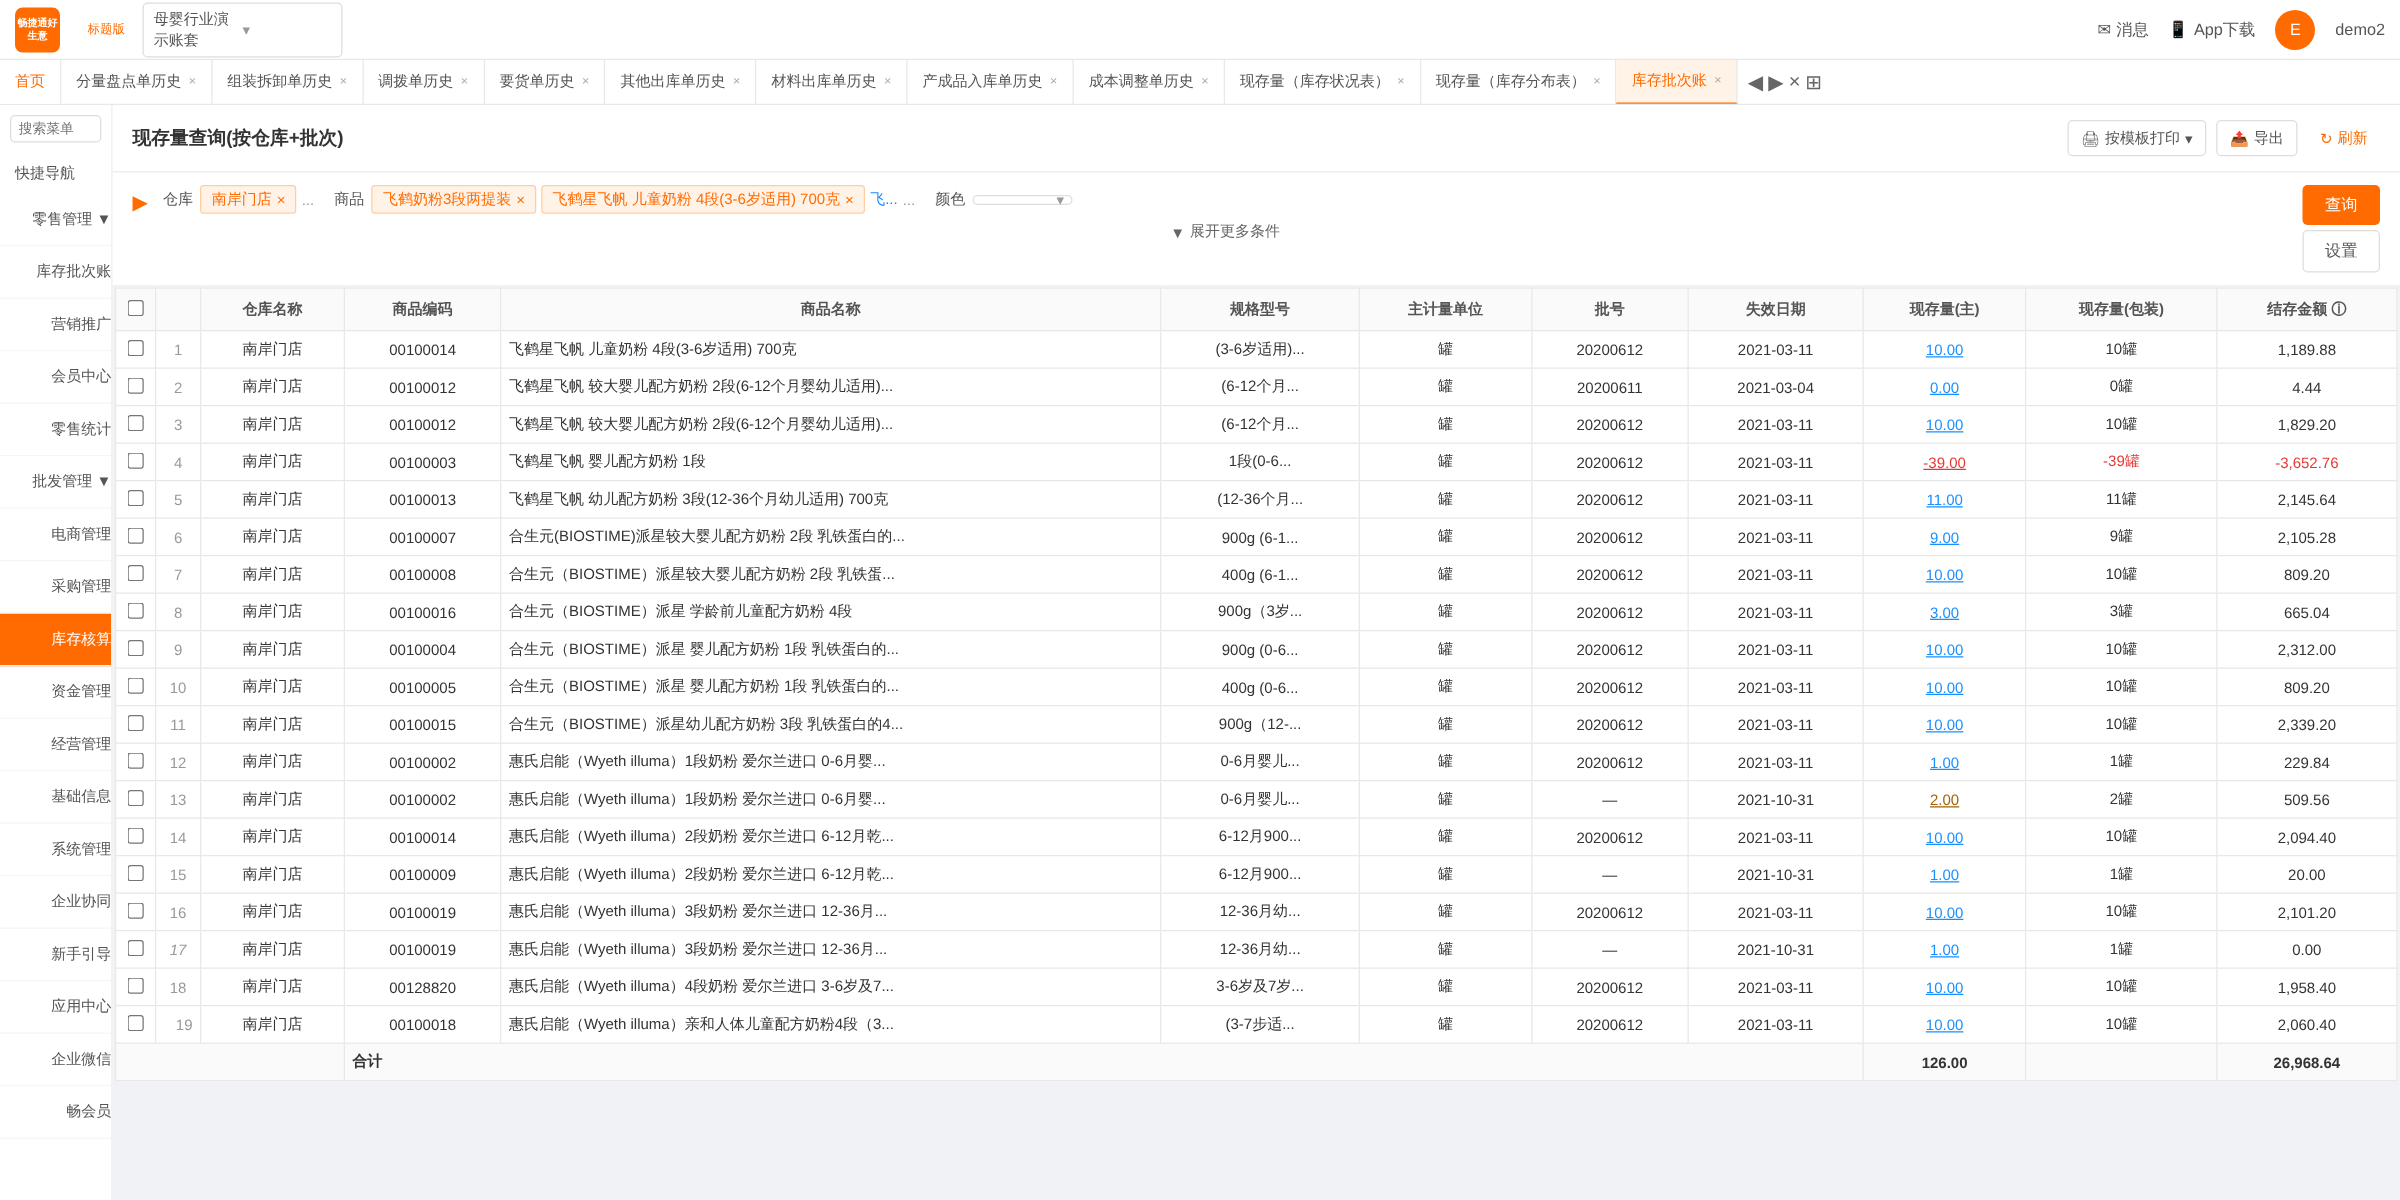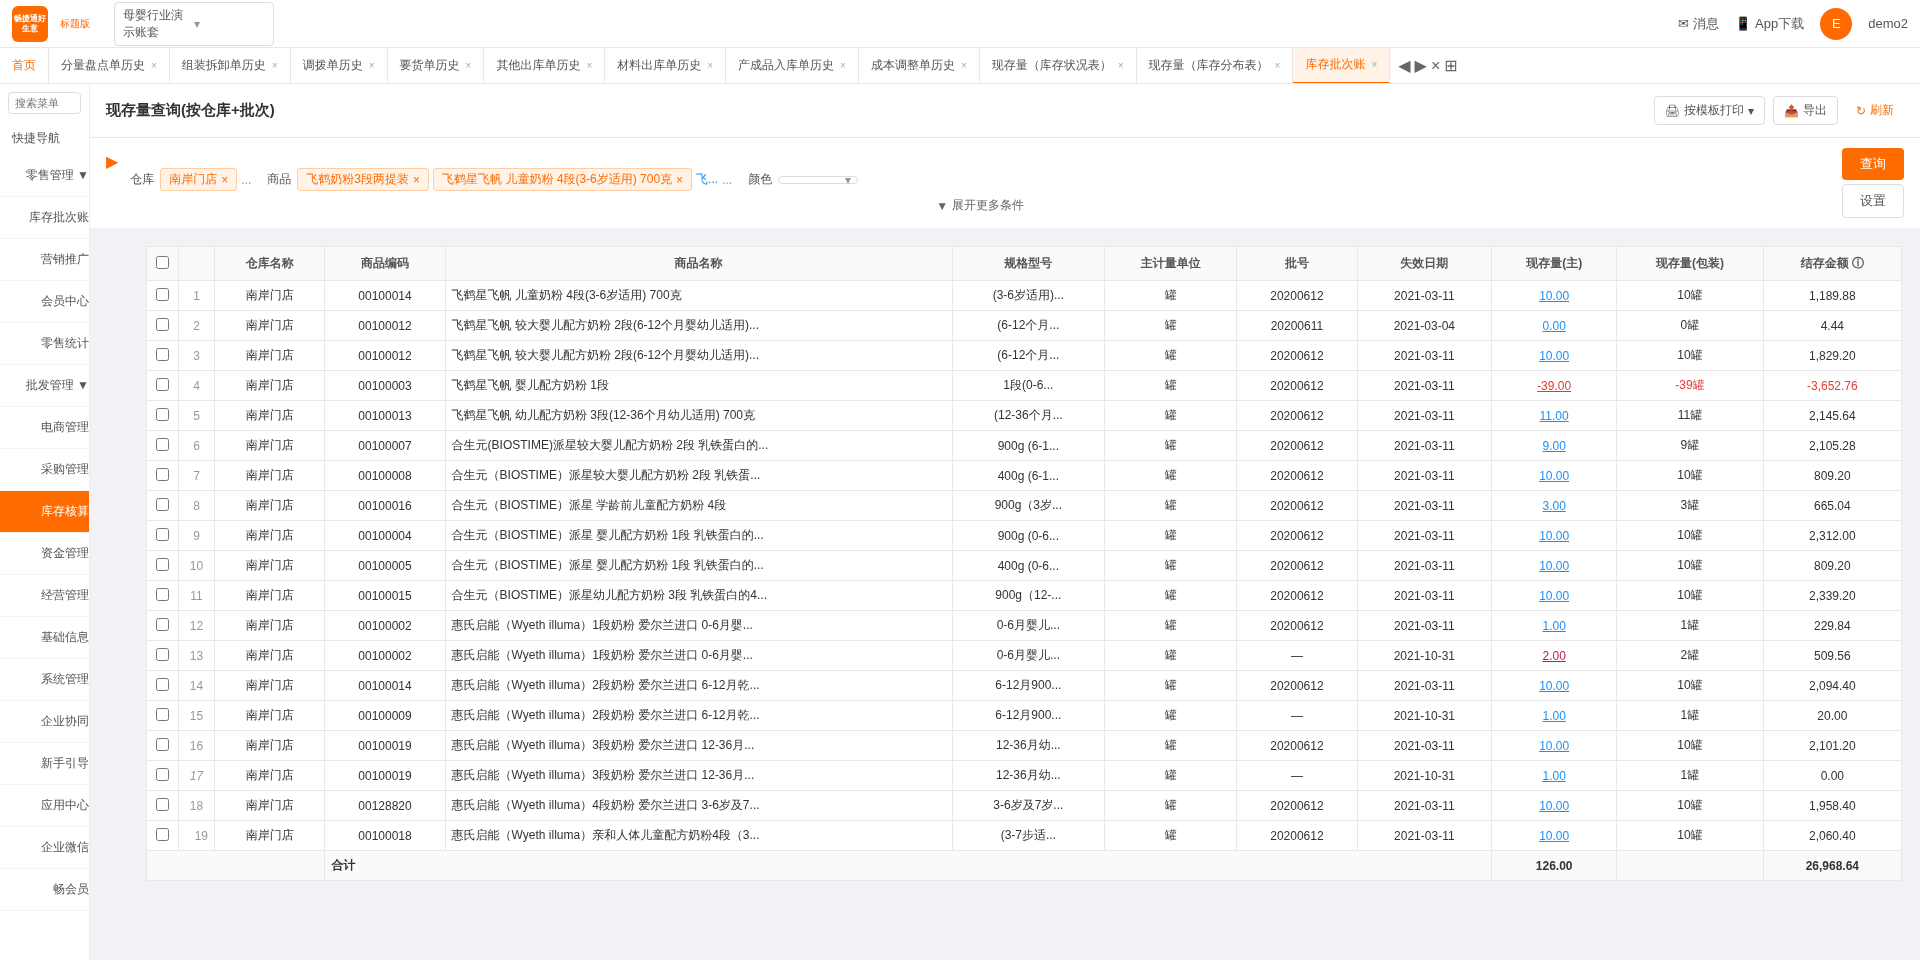--- a/index.html
+++ b/index.html
@@ -3,21 +3,21 @@
   <meta charset="utf-8">
   <style>
     * { box-sizing: border-box; margin: 0; padding: 0; font-family: 'Microsoft YaHei', Arial, sans-serif; }
     body { background: #f5f5f5; font-size: 12px; color: #333; overflow: hidden; width: 1920px; height: 960px; }
 
     
     .top-bar {
       display: flex; align-items: center; background: #fff; height: 48px;
       border-bottom: 1px solid #e8e8e8; padding: 0 12px; gap: 12px;
     }
-    .logo { display: flex; align-items: center; gap: 12px; width: 90px; }
+    .logo { display: flex; align-items: center; gap: 22px; width: 90px; }
     .logo-icon { width: 36px; height: 36px; background: #ff6b00; border-radius: 6px; display: flex; align-items: center; justify-content: center; color: white; font-size: 10px; font-weight: bold; }
 
     .org-select { display: flex; align-items: center; border: 1px solid #ddd; border-radius: 4px; padding: 4px 8px; font-size: 12px; color: #555; min-width: 160px; cursor: pointer; }
     .org-select span { flex: 1; }
     .org-select .arrow { color: #999; }
 
     .top-right { margin-left: auto; display: flex; align-items: center; gap: 16px; }
     .top-btn { display: flex; align-items: center; gap: 4px; color: #555; cursor: pointer; font-size: 13px; }
     .user-avatar { width: 32px; height: 32px; border-radius: 50%; background: #ff6b00; display: flex; align-items: center; justify-content: center; color: white; font-size: 13px; }
     .username { color: #555; font-size: 13px; cursor: pointer; }
@@ -59,21 +59,21 @@
     .btn-print { display: flex; align-items: center; gap: 4px; border: 1px solid #ddd; padding: 5px 10px; border-radius: 4px; cursor: pointer; color: #555; font-size: 12px; background: #fff; }
     .btn-export { display: flex; align-items: center; gap: 4px; border: 1px solid #ddd; padding: 5px 10px; border-radius: 4px; cursor: pointer; color: #555; font-size: 12px; background: #fff; }
     .btn-refresh { display: flex; align-items: center; gap: 4px; border: none; padding: 5px 10px; border-radius: 4px; cursor: pointer; color: #ff6b00; font-size: 12px; background: #fff; }
 
     
     .btn-query { background: #ff6b00; color: #fff; border: none; padding: 7px 18px; border-radius: 4px; cursor: pointer; font-size: 13px; }
     .btn-setting { background: #fff; color: #555; border: 1px solid #ddd; padding: 7px 14px; border-radius: 4px; cursor: pointer; font-size: 13px; }
     .query-btns { display: flex; flex-direction: column; gap: 4px; }
 
     
-    .table-area { flex: 1; overflow: auto; padding: 18px; margin-left: 38px; }
+    .table-area { flex: 1; overflow: auto; padding: 2px; }
     .data-table { width: 100%; border-collapse: collapse; background: #fff; font-size: 12px; }
     .data-table th { background: #fafafa; border: 1px solid #e8e8e8; padding: 8px 6px; text-align: center; font-weight: 600; color: #555; white-space: nowrap; }
     .data-table td { border: 1px solid #e8e8e8; padding: 6px; text-align: center; color: #333; white-space: nowrap; }
     .data-table .footer-row td { background: #fafafa; font-weight: bold; }
 
     .filter-section { background: #fff; padding: 10px 16px; }
     .sidebar-nav-item { display: flex; align-items: center; padding: 8px 12px; cursor: pointer; color: #555; font-size: 12px; gap: 6px; }
   </style>
 </head>
 <body>
@@ -250,21 +250,21 @@
         </div>
       </div>
 
       <div class="filter-section">
         <div style="display:flex; align-items:flex-start; gap:12px;">
 
           <div style="margin-top:4px;">
             <span style="color:#ff6b00;font-size:16px;cursor:pointer;">▶</span>
           </div>
 
-          <div style="flex:1;margin-top:20px;">
+          <div style="flex:1;">
             <div style="display:flex; align-items:center; gap:16px; flex-wrap:wrap; margin-bottom:6px;">
 
               <div style="display:flex;align-items:center;gap:6px;">
                 <span style="color:#555;font-size:12px;white-space:nowrap;">仓库</span>
                 <div style="display:flex;align-items:center;gap:4px;">
                   <div style="display:flex;align-items:center;background:#fff3e8;border:1px solid #ffcda0;color:#ff6b00;padding:2px 8px;border-radius:3px;font-size:12px;gap:4px;">
                     <span>南岸门店</span>
                     <span style="cursor:pointer;">×</span>
                   </div>
                   <span style="color:#999;cursor:pointer;">...</span>
@@ -502,21 +502,21 @@
               <tr>
     <td style="text-align:center;"><input type="checkbox" style=""></td>
     <td style="color:#999;text-align:center;">13</td>
     <td>南岸门店</td>
     <td>00100002</td>
     <td style="text-align:left;max-width:280px;overflow:hidden;text-overflow:ellipsis;white-space:nowrap;">惠氏启能（Wyeth illuma）1段奶粉 爱尔兰进口 0-6月婴...</td>
     <td style="max-width:100px;overflow:hidden;text-overflow:ellipsis;">0-6月婴儿...</td>
     <td>罐</td>
     <td>—</td>
     <td>2021-10-31</td>
-    <td style="color:#be185d;text-decoration:underline;cursor:pointer;">2.00</td>
+    <td style="color:#a16207;text-decoration:underline;cursor:pointer;">2.00</td>
     <td style="">2罐</td>
     <td style="">509.56</td>
   </tr>
               <tr>
     <td style="text-align:center;"><input type="checkbox" style=""></td>
     <td style="color:#999;text-align:center;">14</td>
     <td>南岸门店</td>
     <td>00100014</td>
     <td style="text-align:left;max-width:280px;overflow:hidden;text-overflow:ellipsis;white-space:nowrap;">惠氏启能（Wyeth illuma）2段奶粉 爱尔兰进口 6-12月乾...</td>
     <td style="max-width:100px;overflow:hidden;text-overflow:ellipsis;">6-12月900...</td>

